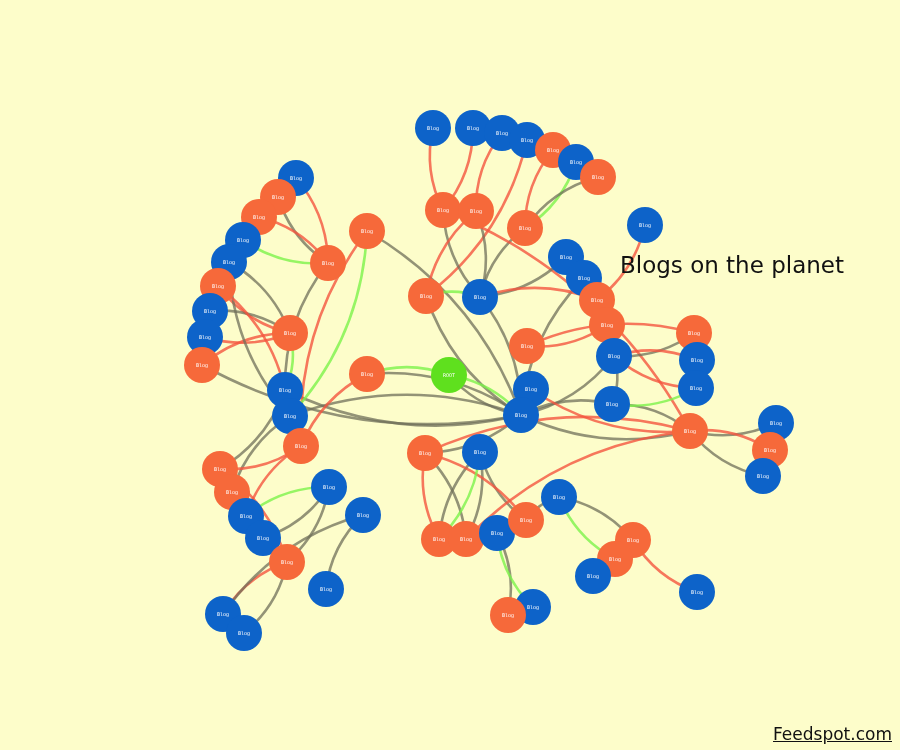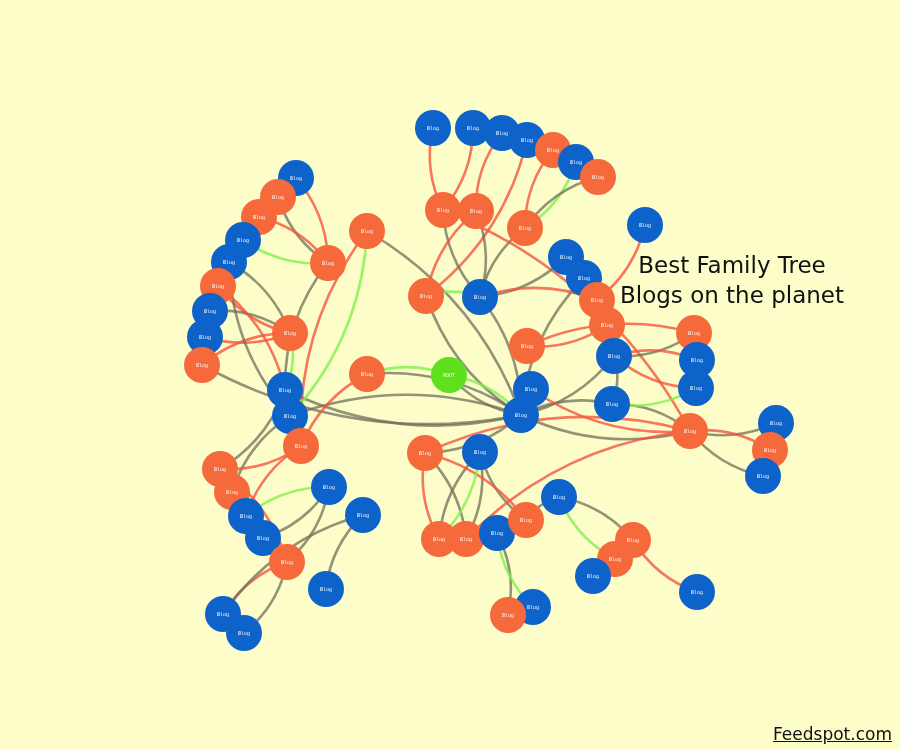--- a/index.html
+++ b/index.html
@@ -382,17 +382,16 @@
         <text x="533" y="609" class="nlabel">Blog</text>
       </g>
       <g>
         <circle cx="508" cy="615" r="18" fill="#f6693a"></circle>
         <text x="508" y="617" class="nlabel">Blog</text>
       </g>
     </g>
 </svg>
 
 <div class="title">
-  <div>Best Family Tree</div>
   <div>Blogs on the planet</div>
 </div>
 
 <div class="footer">Feedspot.com</div>
 
 </body></html>

